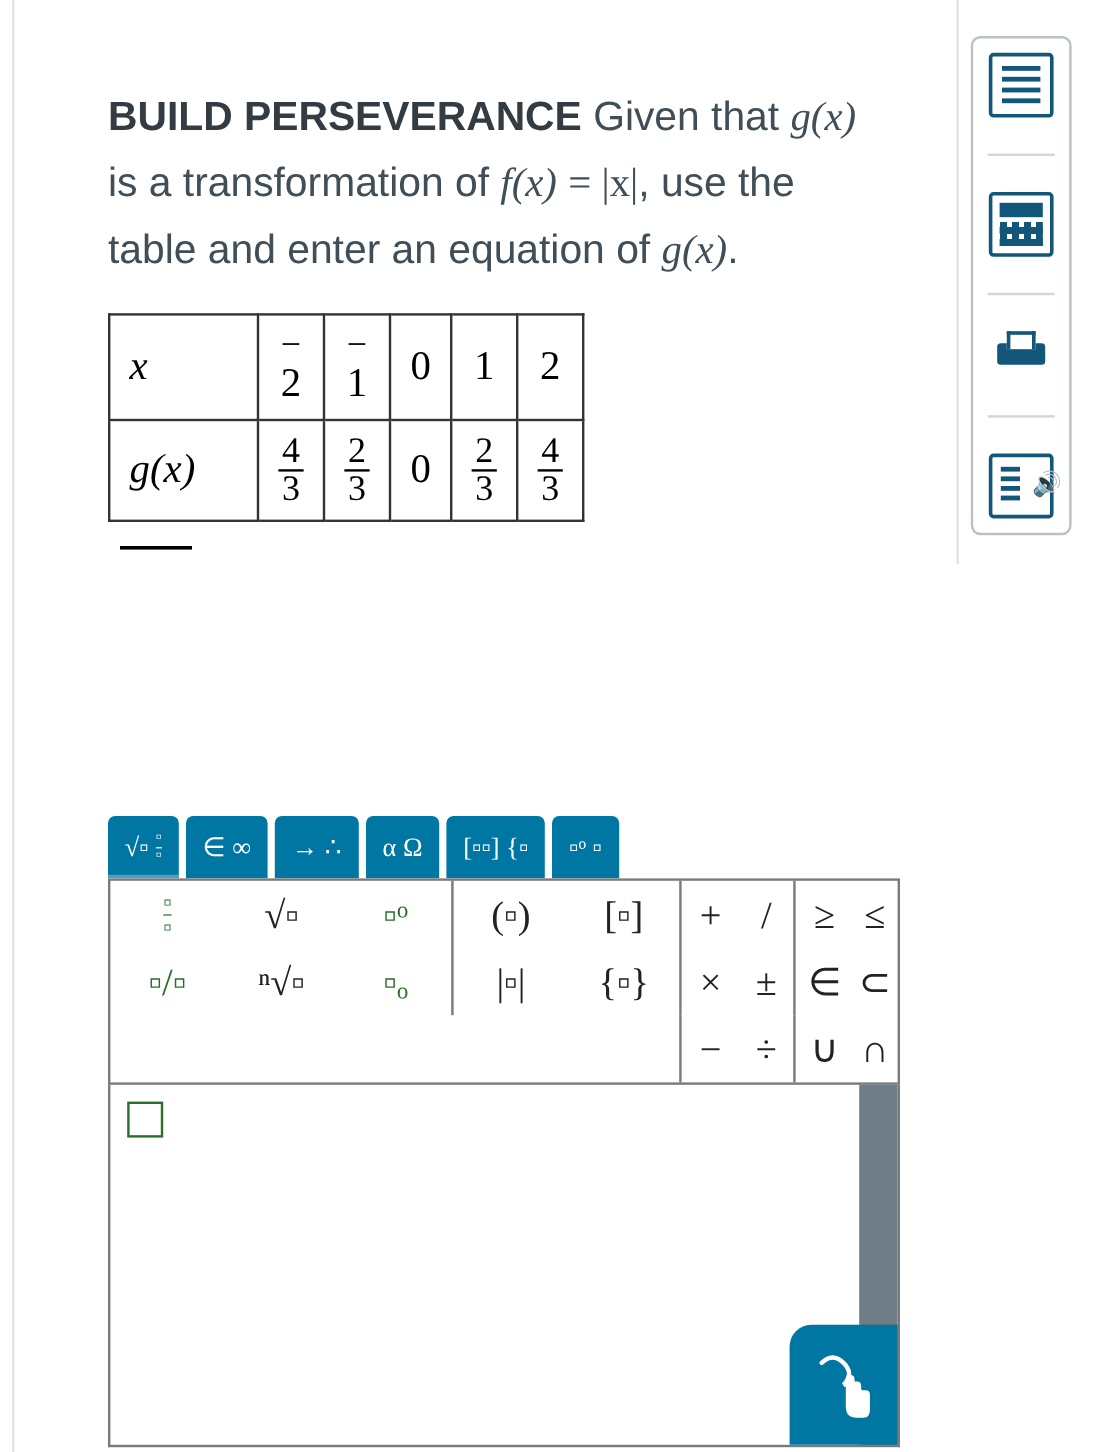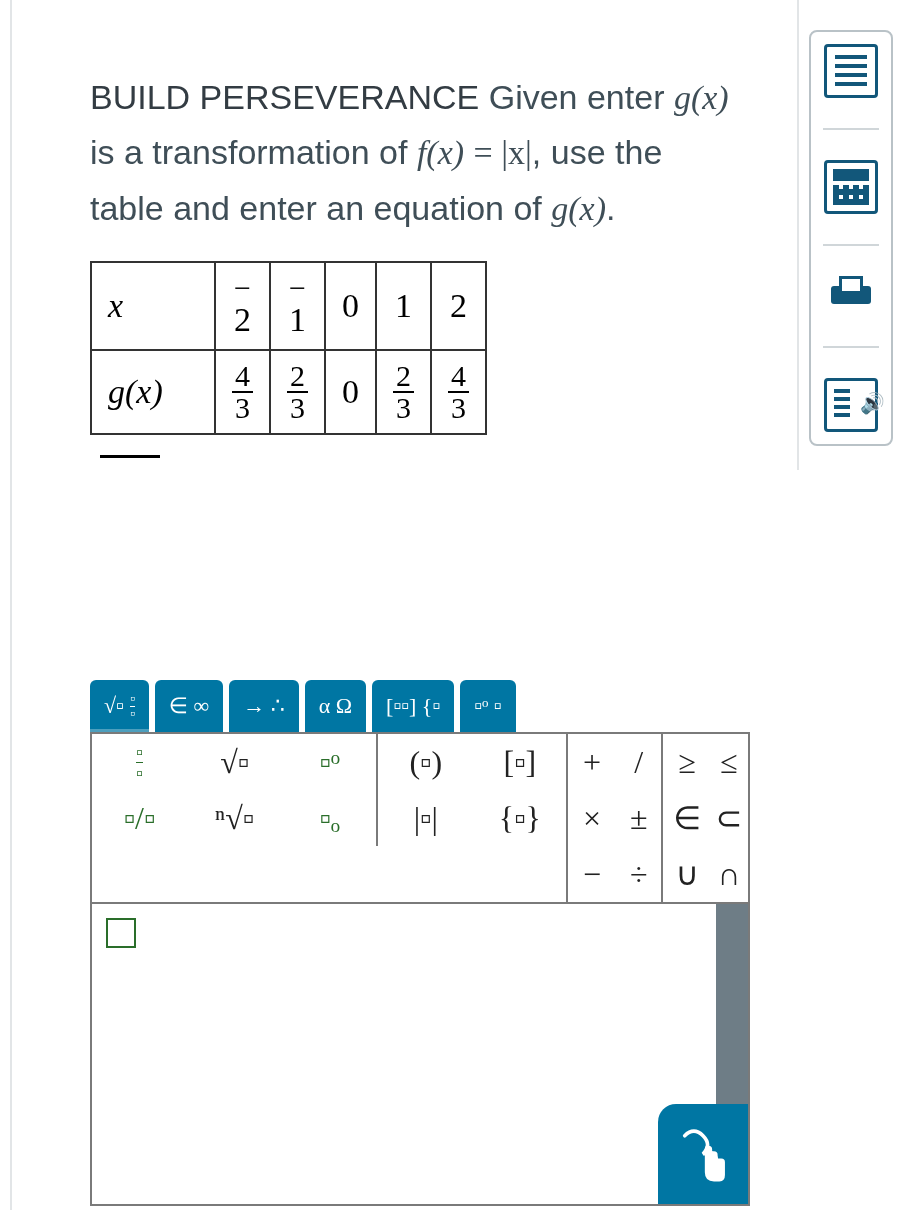--- a/index.html
+++ b/index.html
@@ -1,21 +1,21 @@
 <!DOCTYPE html>
 <html><head>
 <meta charset="utf-8">
 <style>
   html,body{margin:0;padding:0;background:#fff;font-family:Arial,"Helvetica Neue",Helvetica,sans-serif;color:#3a4a56}
   .page{width:915px;height:1210px;position:relative;box-sizing:border-box}
   .vline{position:absolute;top:0;left:10px;width:0;height:100%;border-left:2px solid #e2e5e7}
   .side-vline{position:absolute;top:0;right:116px;width:0;height:470px;border-left:2px solid #e2e5e7}
   .content{position:absolute;left:90px;top:70px;width:640px}
   .prompt{font-size:34px;line-height:1.6;color:#3f4e57}
-  .prompt b{font-weight:400;color:#333c43}
+  .prompt b{font-weight:700;color:#333c43}
   .prompt i.fn{font-style:italic;font-family:"Times New Roman",serif}
   .prompt .serif{font-family:"Times New Roman",serif}
   .tbl{border-collapse:collapse;margin-top:25px}
   .tbl td{border:2px solid #333;font-family:"Times New Roman",serif;font-size:34px;text-align:center;padding:10px 16px;color:#000}
   .tbl td.hd{min-width:90px;font-style:italic;text-align:left}
   .frac{display:inline-block;vertical-align:middle;text-align:center;font-size:30px;line-height:1}
   .frac .n{display:block;border-bottom:2px solid #000;padding:0 3px}
   .frac .d{display:block;padding:0 3px}
   .neg{display:inline-block;text-align:center;line-height:1}
   .neg .m{display:block;font-size:30px}
@@ -66,21 +66,21 @@
     <div class="ico calc"></div>
     <div class="sep"></div>
     <div class="printer"></div>
     <div class="sep"></div>
     <div class="audio"></div>
   </div>
 
   <div class="content">
     <div class="prompt">
       <b>BUILD PERSEVERANCE</b>
-      <span> Given enter </span>
+      <span> Given that </span>
       <span class="serif"><i class="fn">g(x)</i></span>
       <span> is a transformation of </span>
       <span class="serif"><i class="fn">f(x)</i></span>
       <span class="serif"> = |x|</span><span>,</span>
       <span> use the table and enter an equation of </span>
       <span class="serif"><i class="fn">g(x)</i></span><span>.</span>
     </div>
 
     <table class="tbl">
       <tbody>

